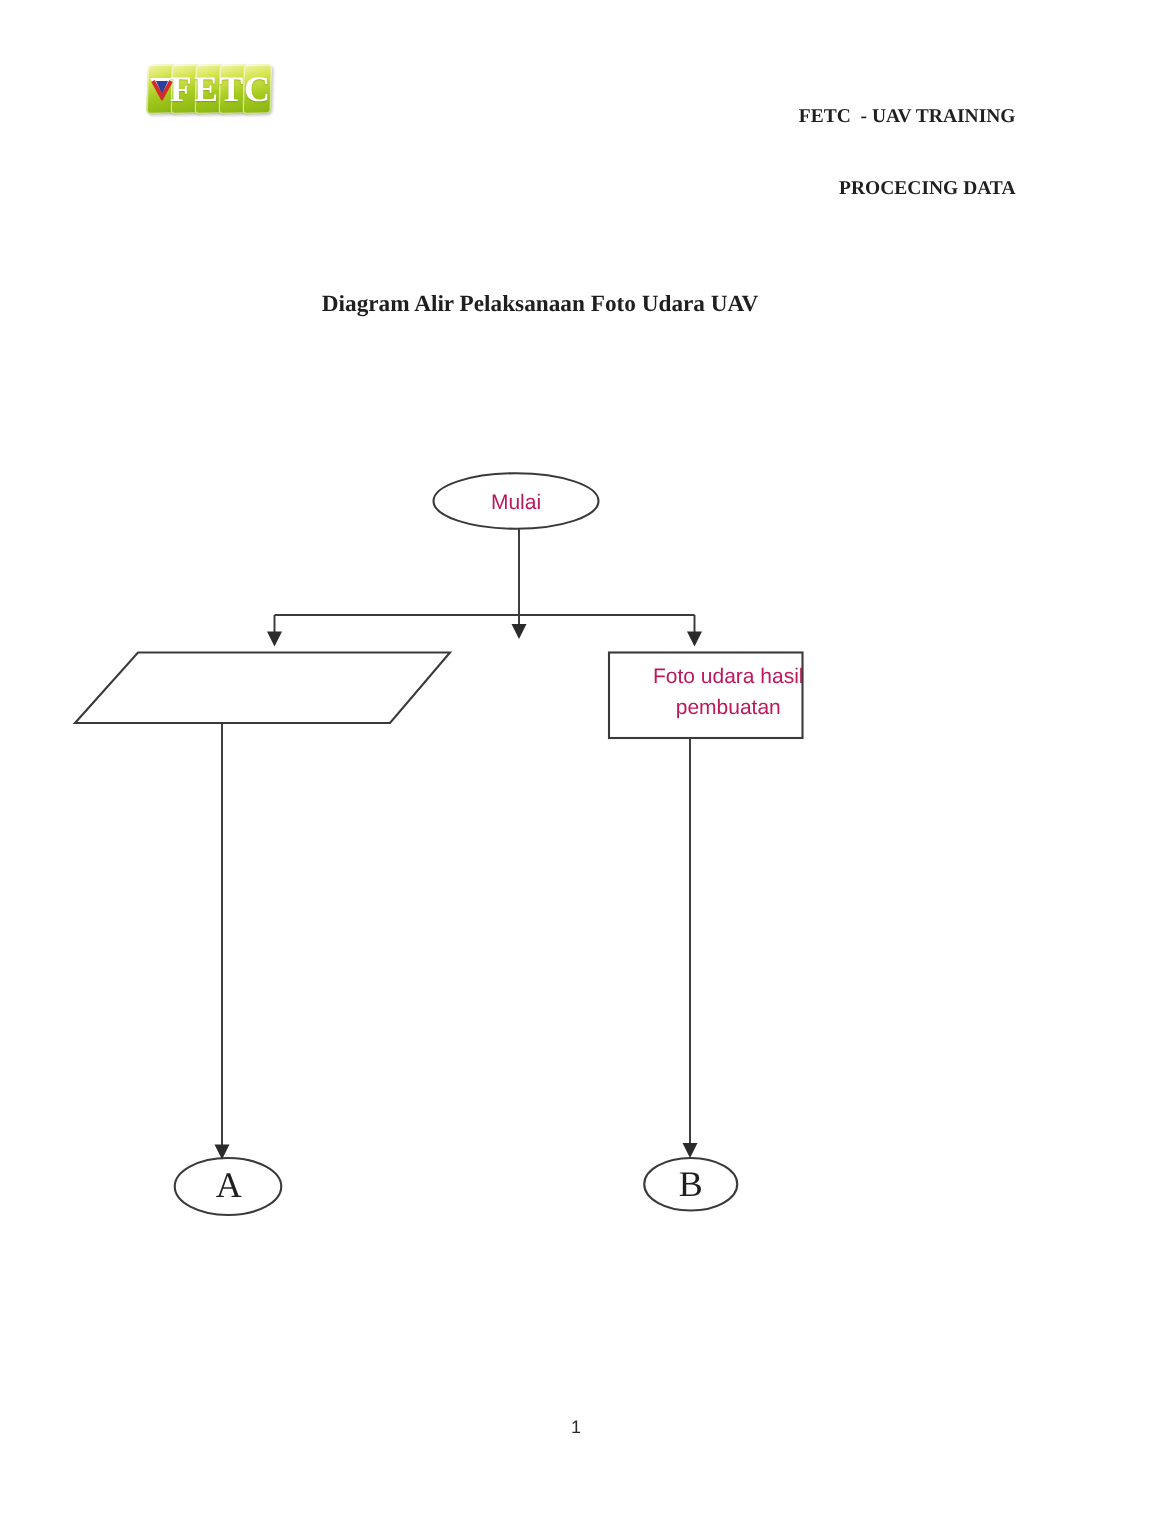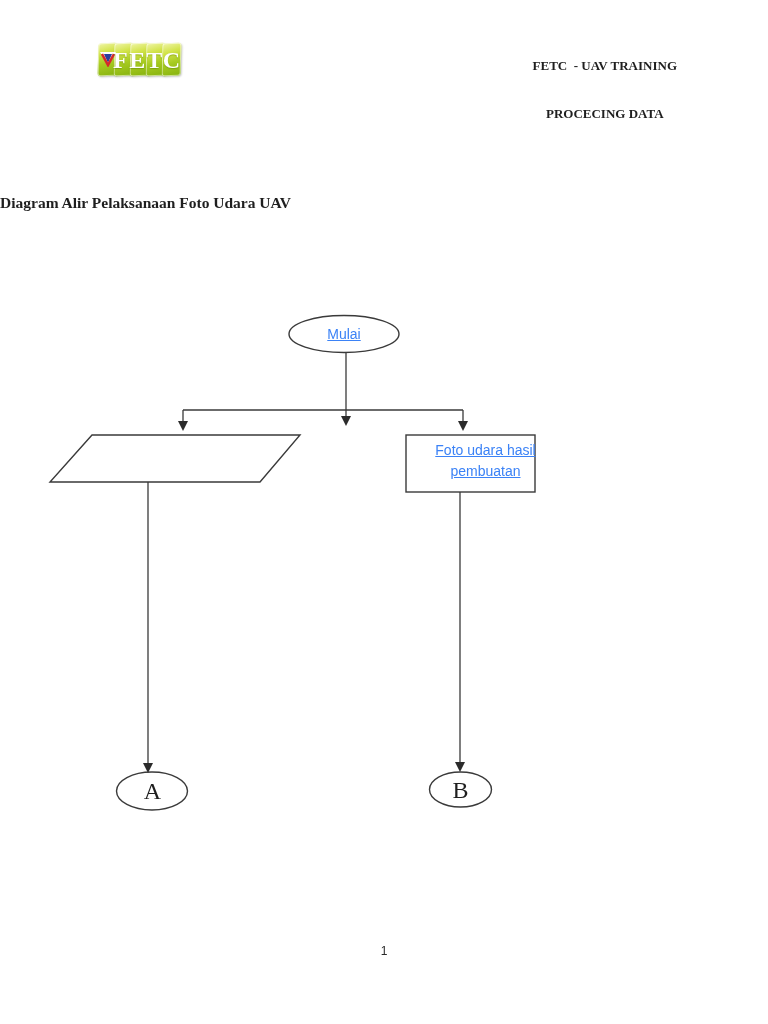--- a/index.html
+++ b/index.html
@@ -29,40 +29,40 @@
     display: flex; align-items: center;
   }
   .logo-letters span {
     flex: 1; text-align: center; color: #ffffff;
     font: bold 24px/33px "Liberation Serif", serif;
     text-shadow: 0 1px 1px rgba(90,120,0,.45);
   }
 
   
   .hdr-right {
-    position: absolute; top: 26px; right: 91px; text-align: center;
+    position: absolute; top: 37px; right: 91px; text-align: right;
     font: bold 13px/16px "Liberation Serif", serif; white-space: pre;
   }
   .hdr-right .hdr-line2 { }
 
   
   .doc-title {
-    position: absolute; left: 0; top: 193px; width: 720px; 
+    position: absolute; left: 0; top: 193px; width: 720px; text-align: center;
     font: bold 15.5px/19px "Liberation Serif", serif;
   }
   .doc-subtitle {
     position: absolute; left: 128px; top: 224px;
     font: 15.5px/19px "Liberation Serif", serif;
   }
 
   
   .flow-svg { position: absolute; left: 0; top: 0; }
   .flow-label {
     position: absolute; text-align: center;
-    font: 14px/20px "Liberation Sans", sans-serif; color: #3b82f6; text-decoration: underline;
+    font: 14px/20px "Liberation Sans", sans-serif; color: #be185d;
   }
   .lbl-mulai     { left: 289px; top: 324px; width: 110px; }
   .lbl-koordinat { left: 92px;  top: 443px; width: 208px; }
   .lbl-foto      { left: 406px; top: 440px; width: 129px; line-height: 21px; margin-left: 15px; }
   .lbl-connector {
     position: absolute; text-align: center;
     font: 24px/28px "Liberation Serif", serif; color: #1f1f1f;
   }
   .lbl-a { left: 117px; top: 777px; width: 71px; }
   .lbl-b { left: 430px; top: 776px; width: 61px; }

